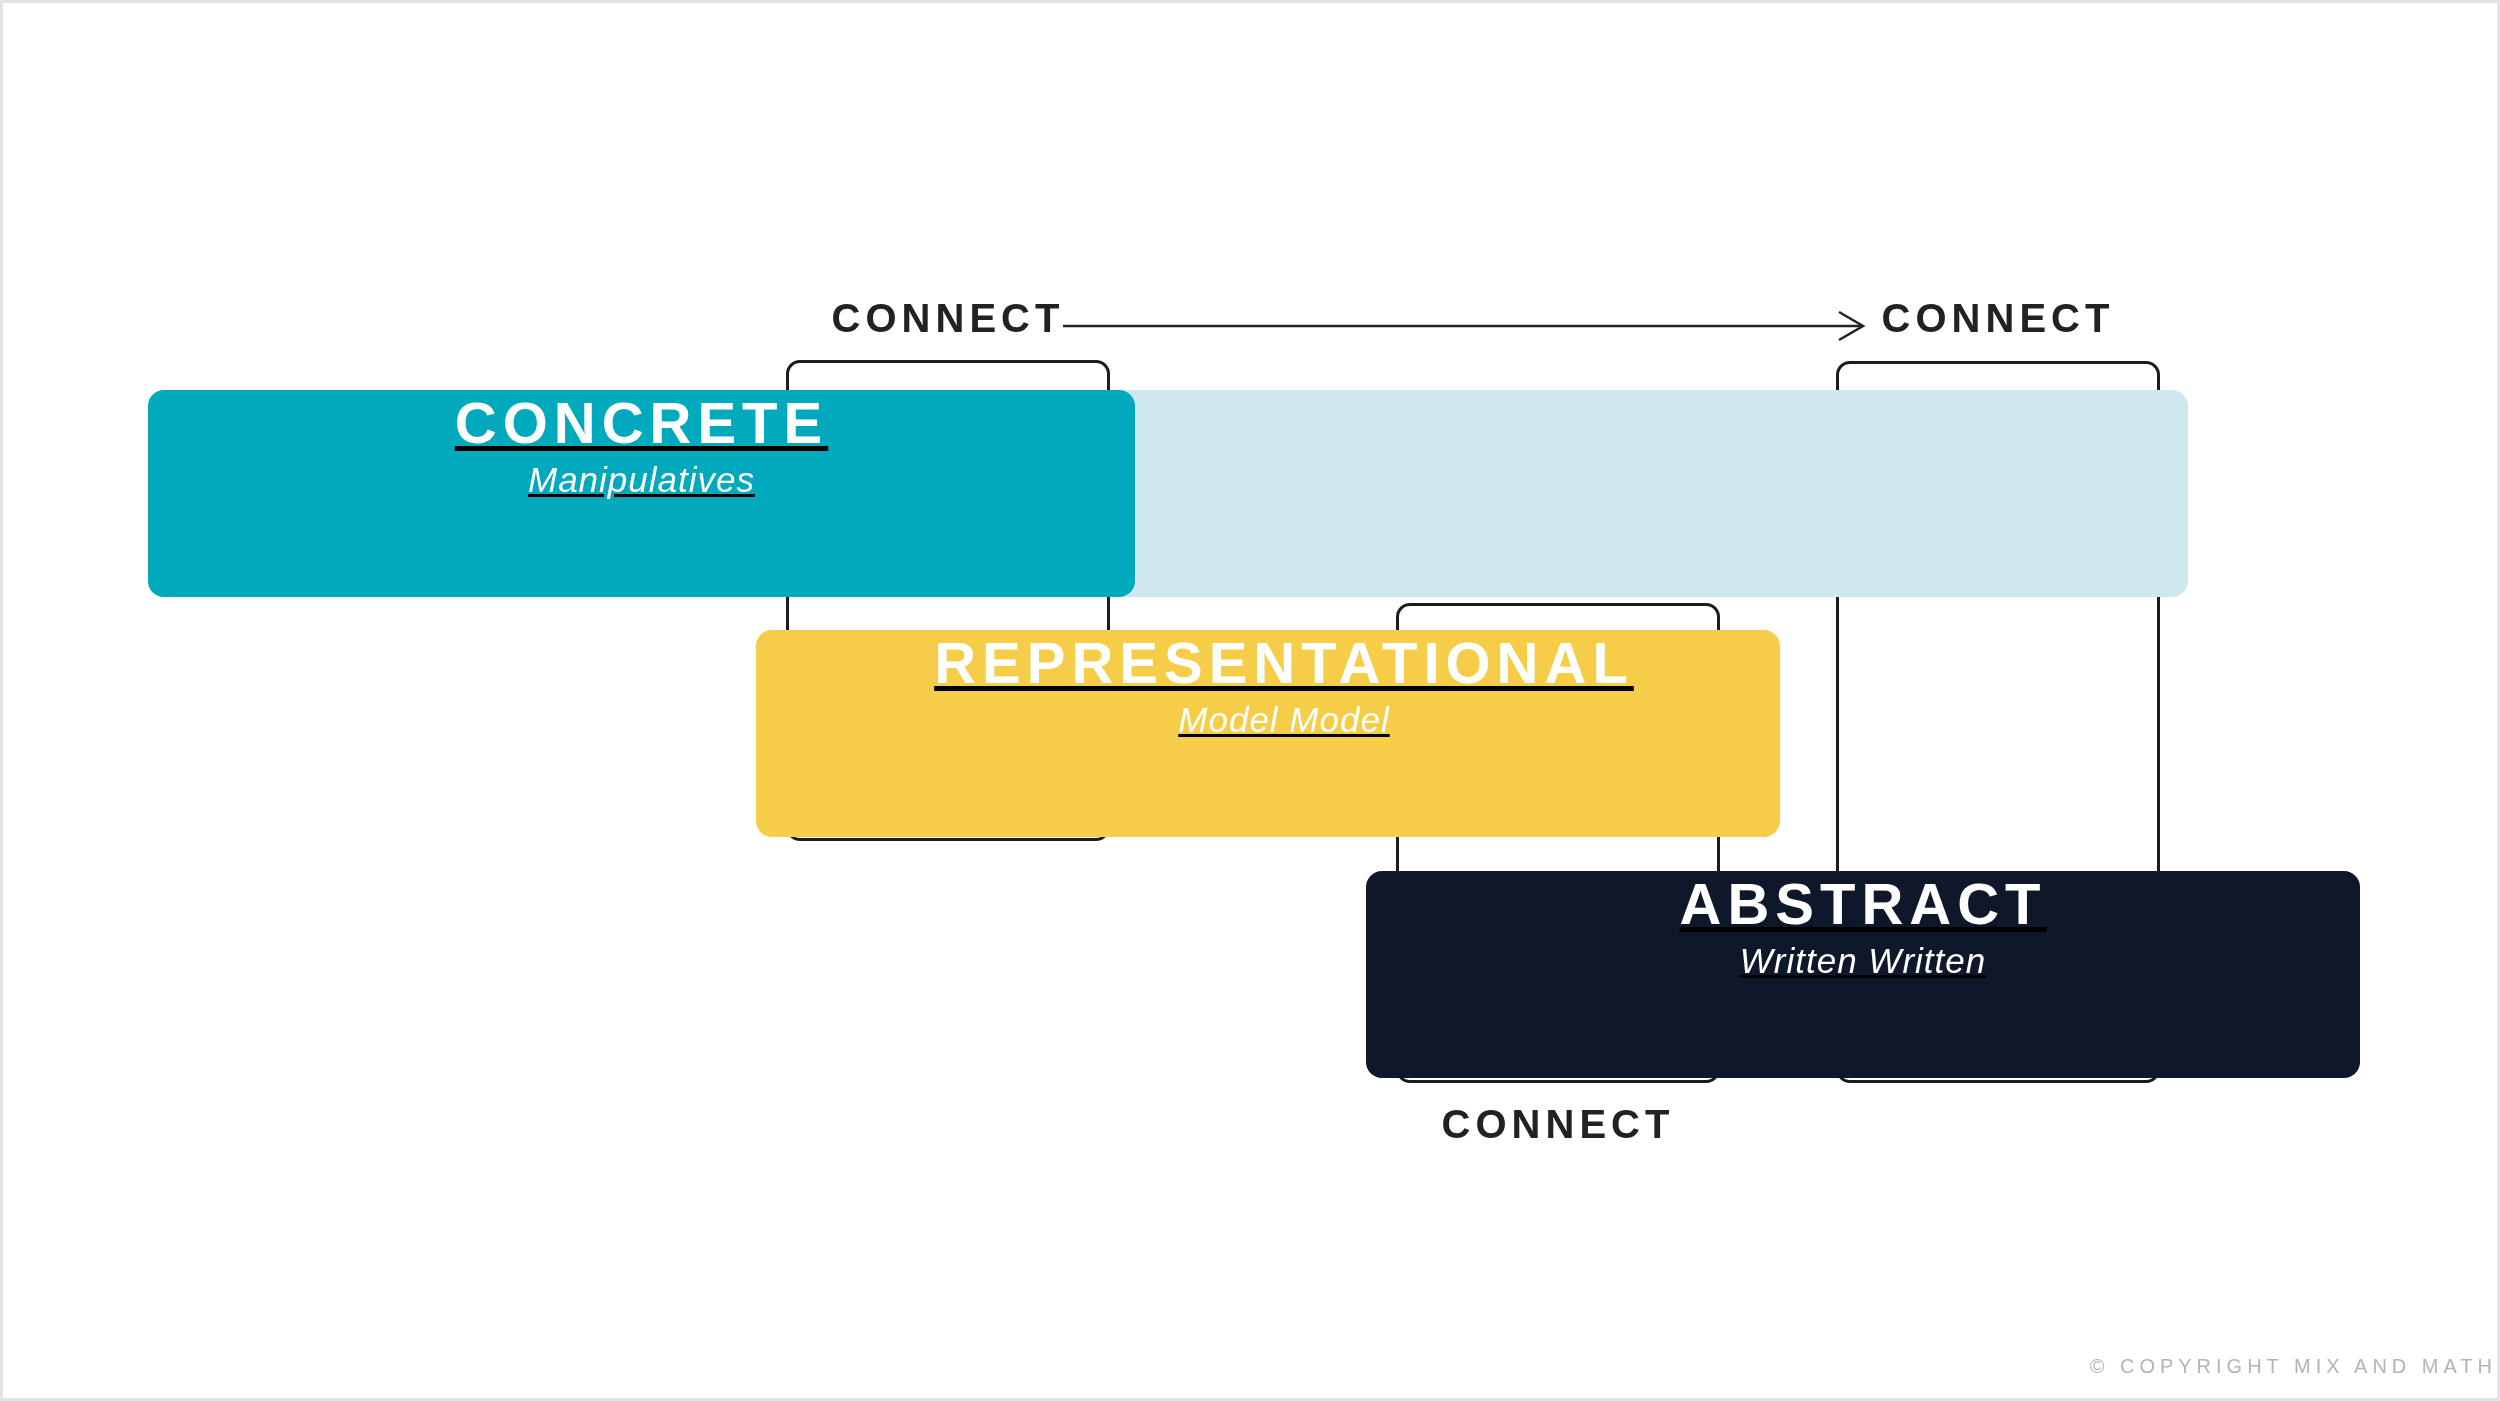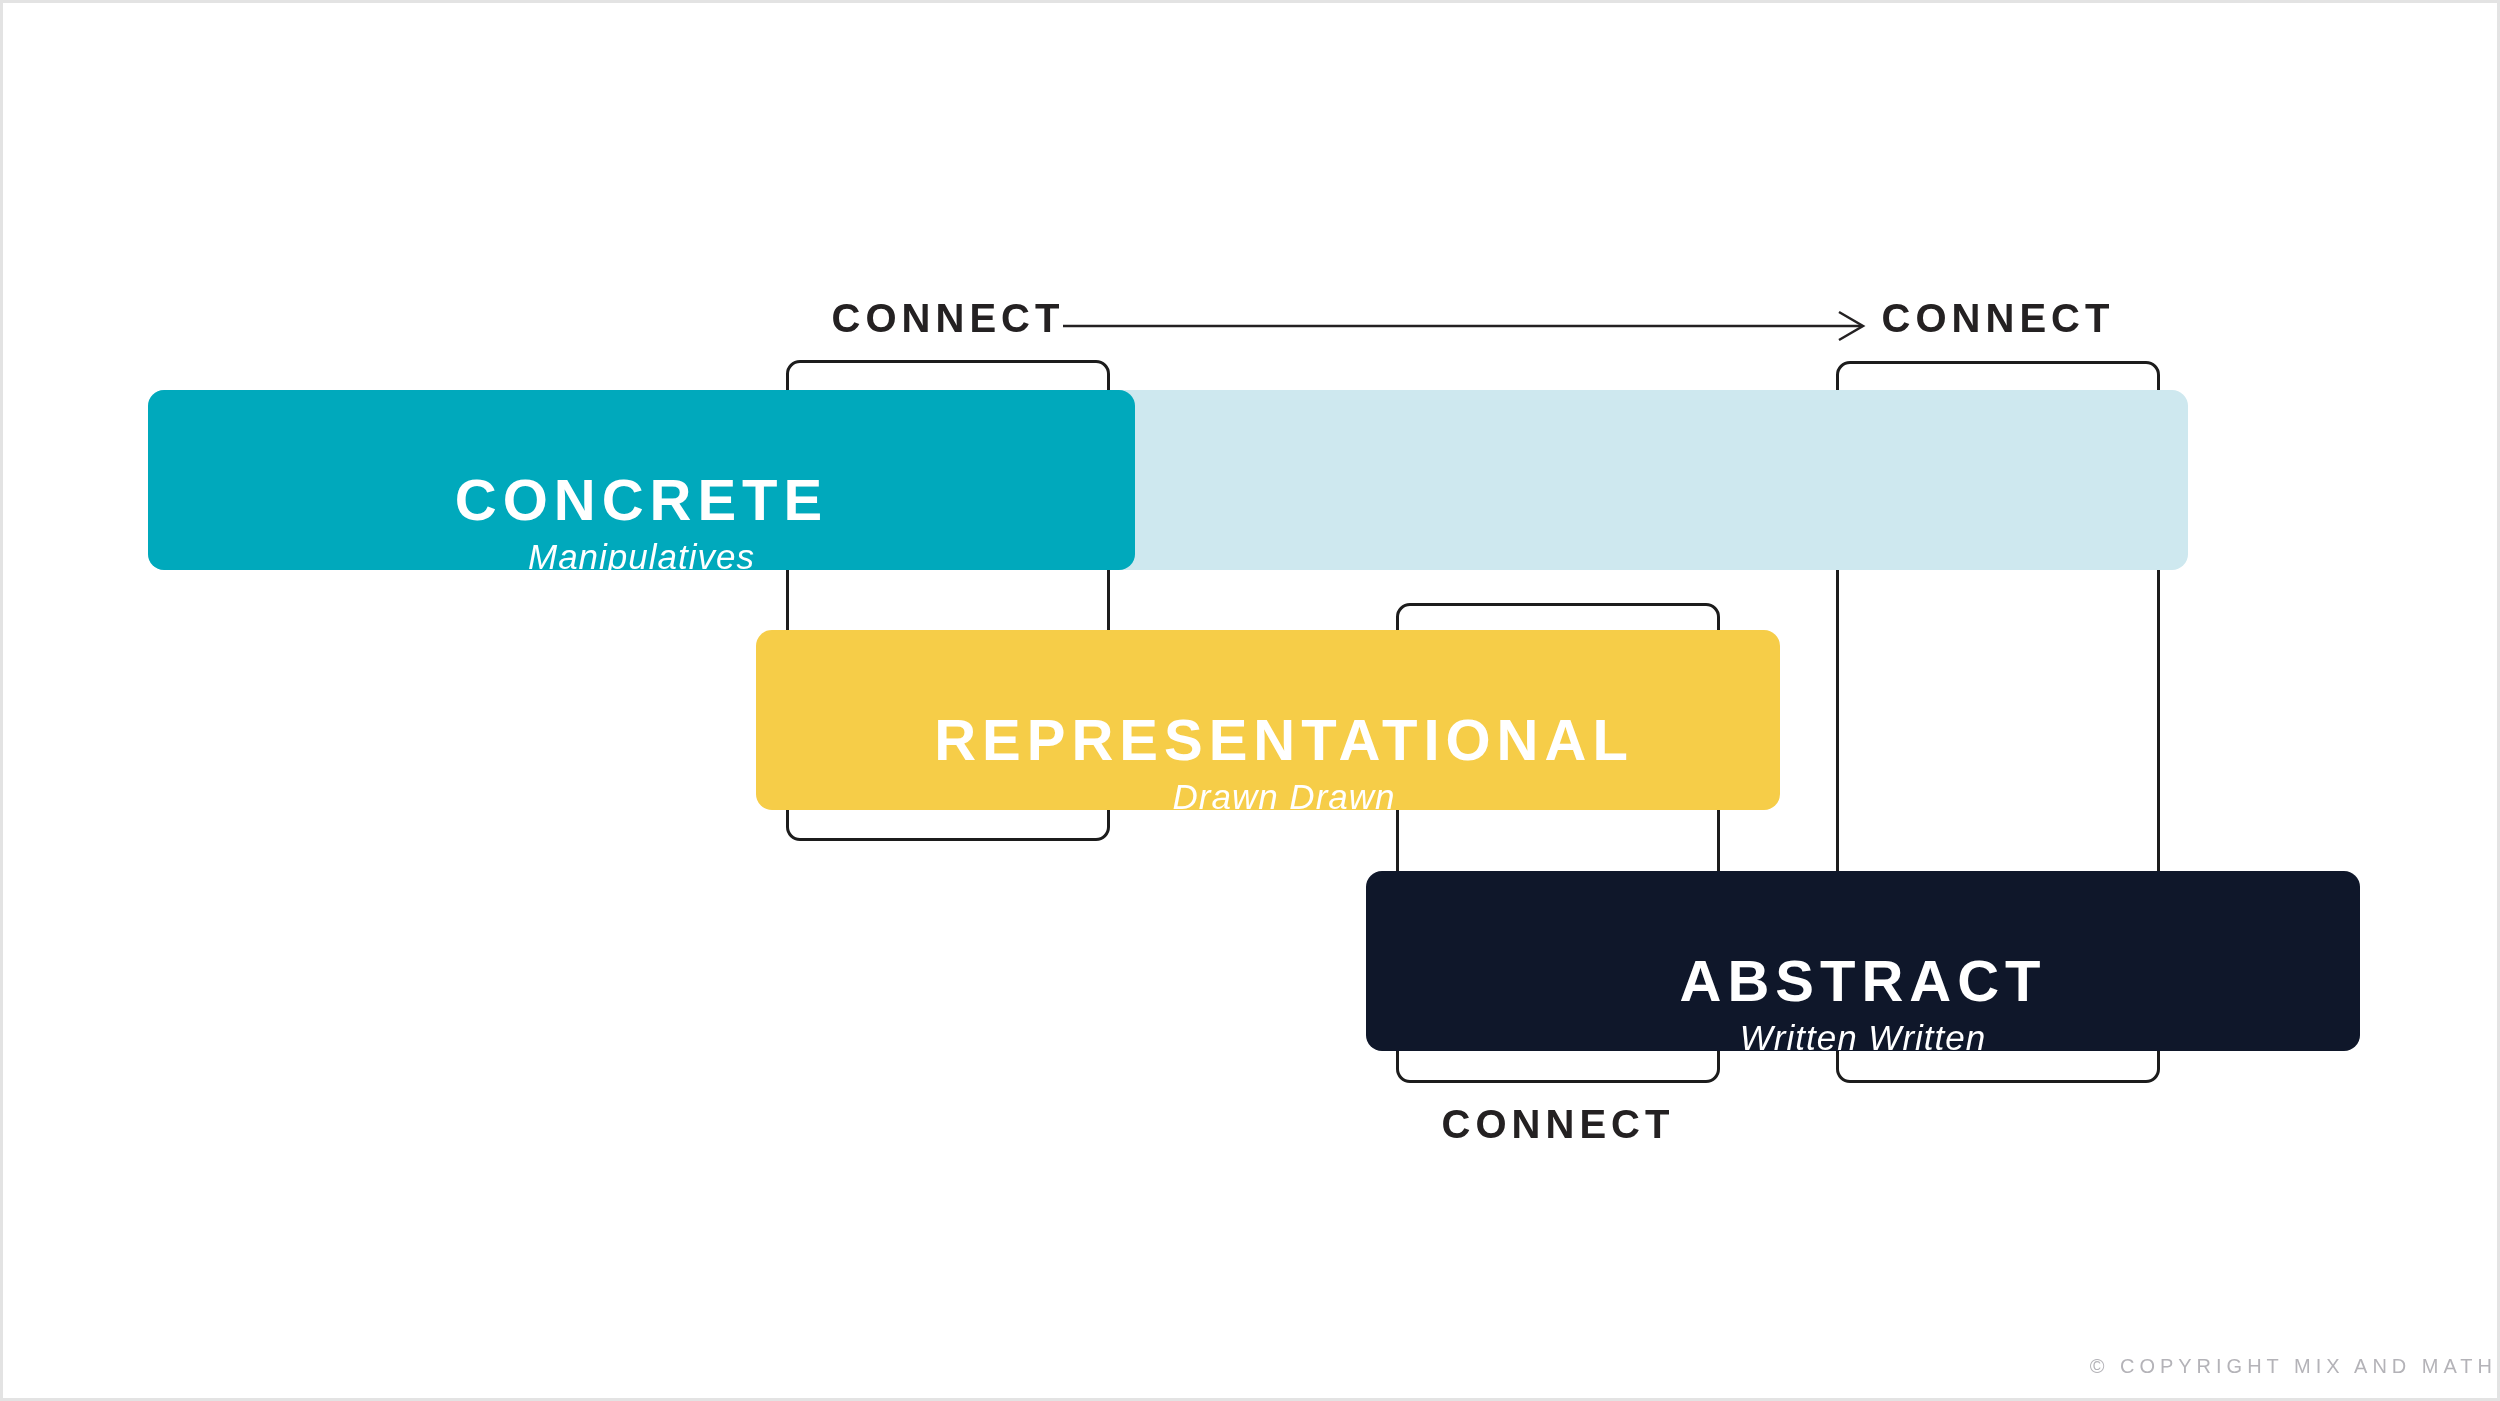--- a/index.html
+++ b/index.html
@@ -49,27 +49,28 @@
     background: transparent;
     box-sizing: border-box;
     z-index: 1;
   }
   .box-left   { left: 783px;  top: 357px; width: 324px; height: 481px; }
   .box-middle { left: 1393px; top: 600px; width: 324px; height: 480px; }
   .box-right  { left: 1833px; top: 358px; width: 324px; height: 722px; }
   
   .bar {
     position: absolute;
-    height: 180px;
+    height: 207px;
     border-radius: 16px;
     display: flex;
     flex-direction: column;
     align-items: center;
-    justify-content: flex-end;
+    justify-content: flex-start;
     gap: 10px;
+    text-decoration: underline;
   }
   .extension-bar {
     left: 145px; top: 387px; width: 2040px;
     background: #CEE8EF;
     z-index: 2;
   }
   .bar-concrete {
     left: 145px; top: 387px; width: 987px;
     background: #00A9BC;
     z-index: 3;
@@ -143,21 +144,21 @@
   <div class="bar bar-concrete">
     <div class="bar-inner">
       <div class="bar-title">CONCRETE</div>
       <div class="bar-subtitle">Manipulatives</div>
     </div>
   </div>
 
   <div class="bar bar-representational">
     <div class="bar-inner">
       <div class="bar-title">REPRESENTATIONAL</div>
-      <div class="bar-subtitle">Drawn Drawn</div>
+      <div class="bar-subtitle">Model Model</div>
     </div>
   </div>
 
   <div class="bar bar-abstract">
     <div class="bar-inner">
       <div class="bar-title">ABSTRACT</div>
       <div class="bar-subtitle">Written Written</div>
     </div>
   </div>
 

